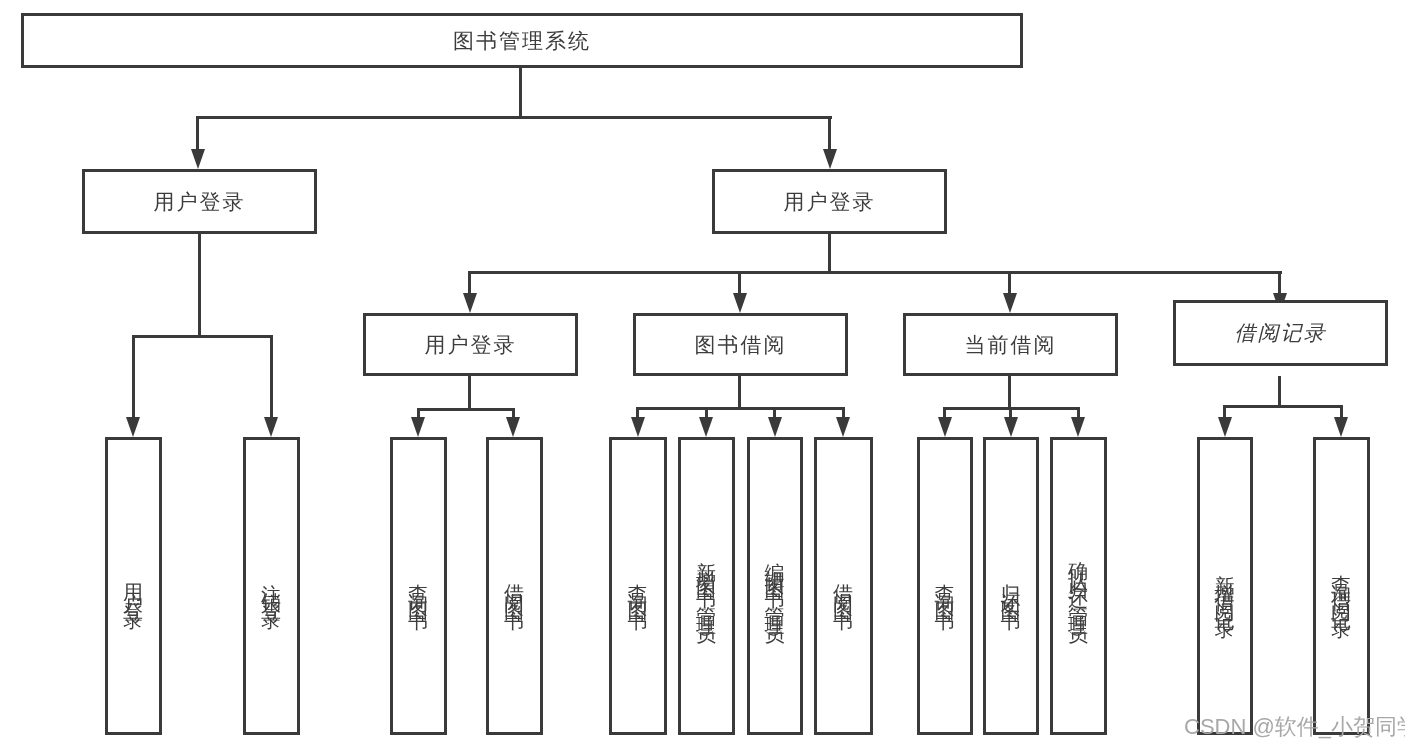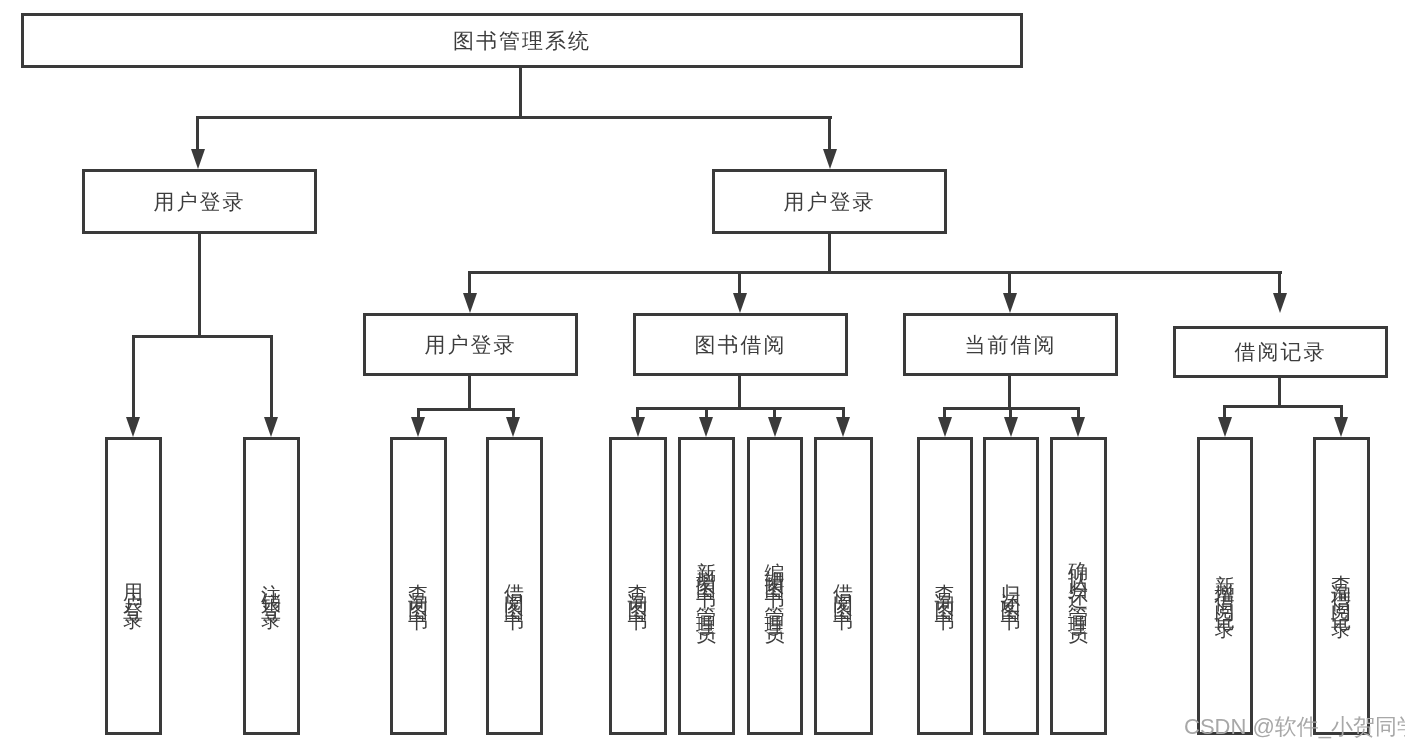--- a/index.html
+++ b/index.html
@@ -132,21 +132,21 @@
 
   <div class="box" style="left:363px; top:313px; width:215px; height:63px;">
     <span class="hlabel">用户登录</span>
   </div>
   <div class="box" style="left:633px; top:313px; width:215px; height:63px;">
     <span class="hlabel">图书借阅</span>
   </div>
   <div class="box" style="left:903px; top:313px; width:215px; height:63px;">
     <span class="hlabel">当前借阅</span>
   </div>
-  <div class="box" style="left:1173px; top:326px; width:215px; height:52px;">
+  <div class="box" style="left:1173px; top:300px; width:215px; height:66px;font-style:italic;">
     <span class="hlabel">借阅记录</span>
   </div>
 
   <div class="box" style="left:105px; top:437px; width:57px; height:298px;">
     <span class="leaf-label">用户登录</span>
   </div>
   <div class="box" style="left:243px; top:437px; width:57px; height:298px;">
     <span class="leaf-label">注销登录</span>
   </div>
 

